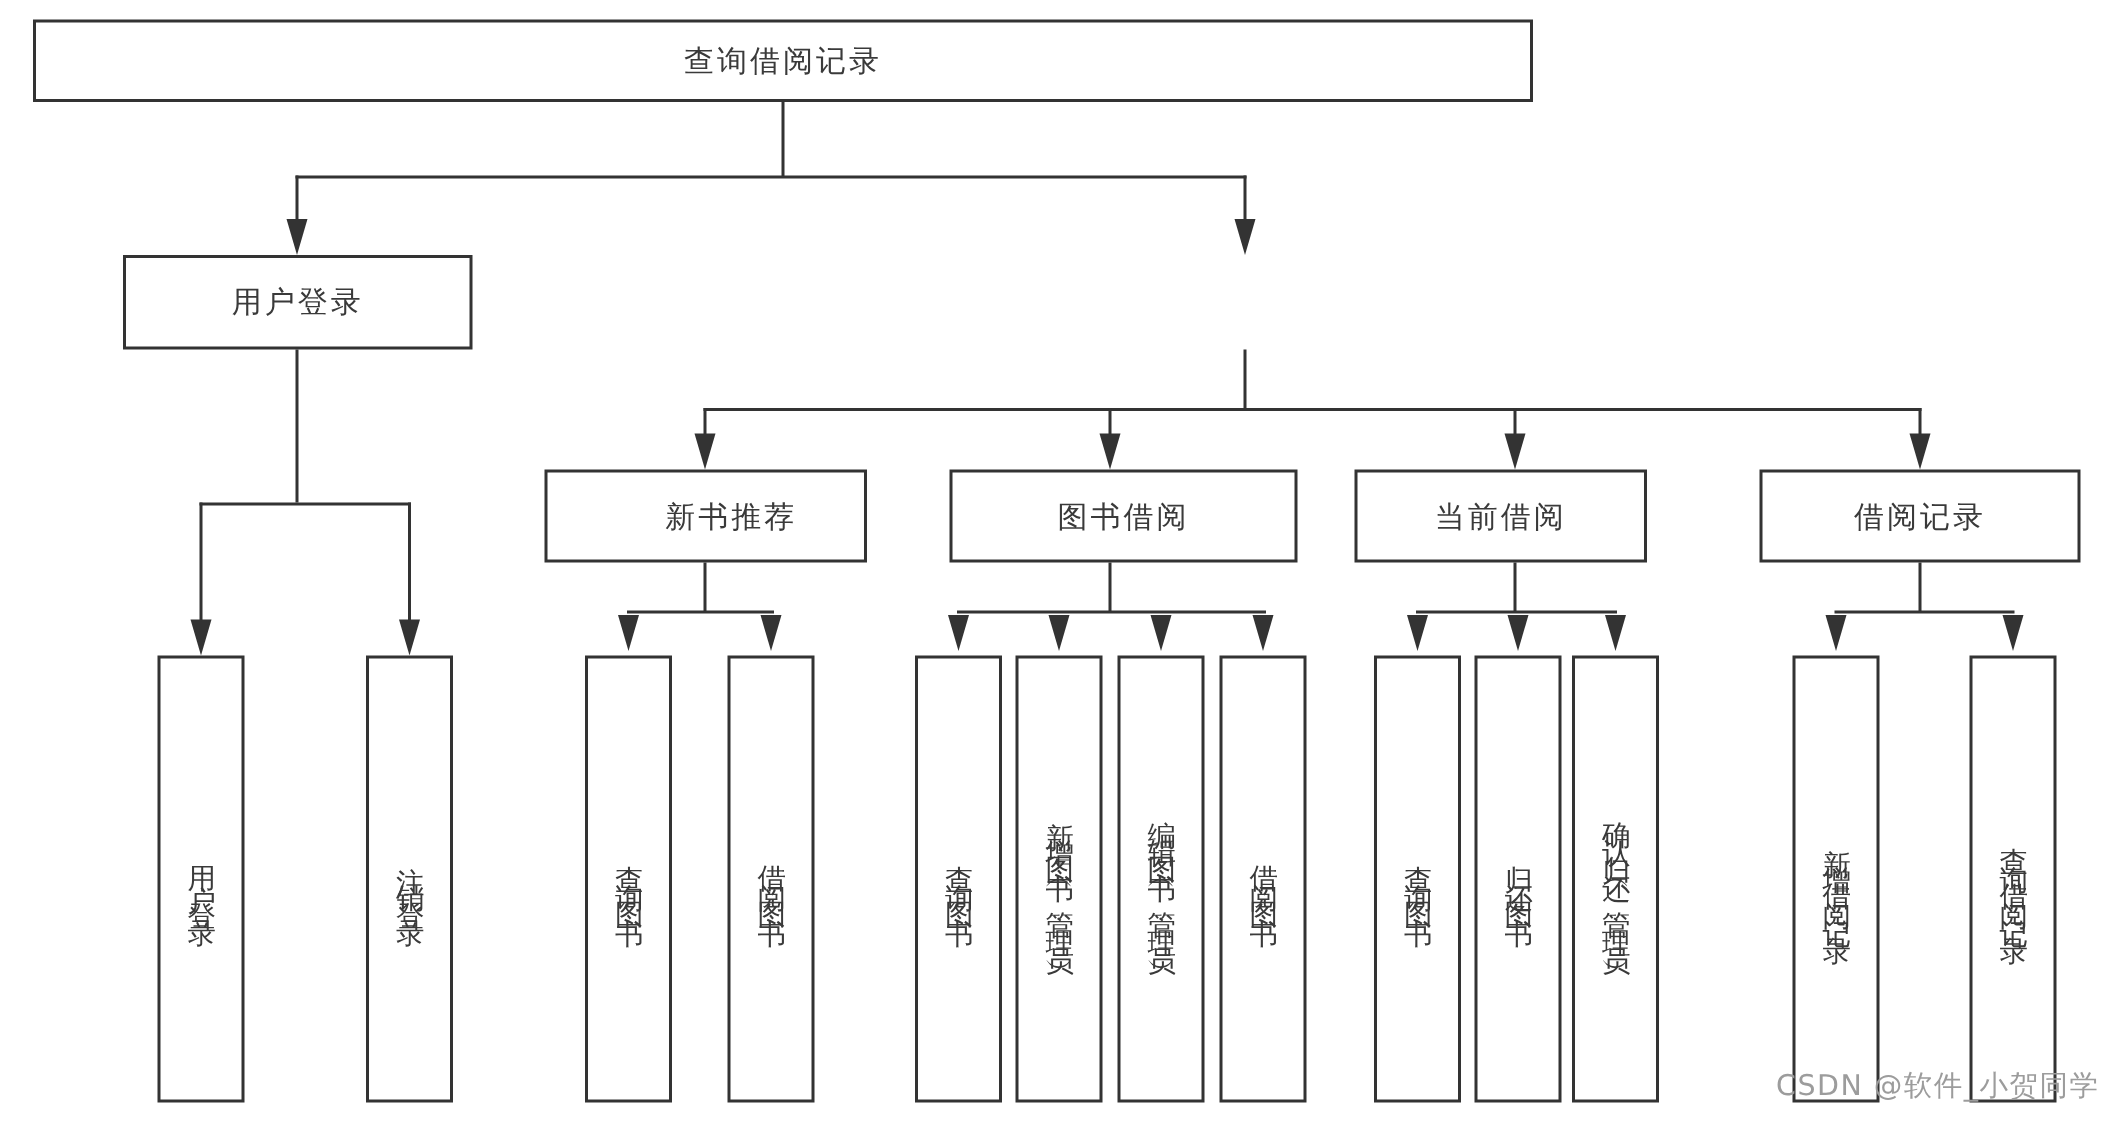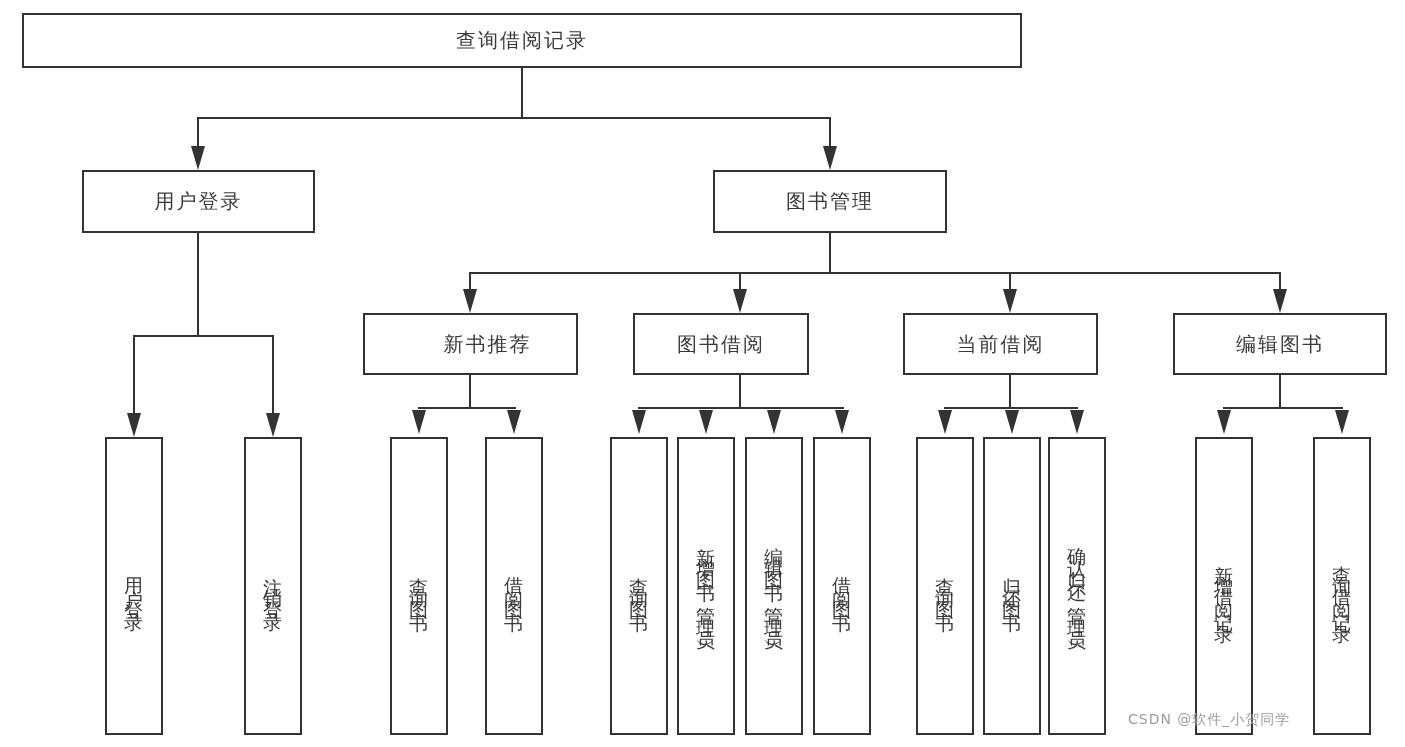--- a/index.html
+++ b/index.html
@@ -35,42 +35,41 @@
   .h,.v{position:absolute;background:#333333;}
   .ar{
     position:absolute;
     width:0;height:0;
     border-left:7px solid transparent;
     border-right:7px solid transparent;
     border-top:24px solid #333333;
   }
   .watermark{
     position:absolute;
-    left:1128px;top:711px;
-    font-size:14px;
+    left:1184px;top:711px;
+    font-size:19px;
     color:#9c9c9c;
     letter-spacing:1px;
     z-index:10;
     white-space:nowrap;
   }
 </style>
 </head>
 <body>
 
 <div id="canvas">
 
   <div class="node" style="left:22px;top:13px;width:1000px;height:55px;">查询借阅记录</div>
 
   <div class="node" style="left:82px;top:170px;width:233px;height:63px;">用户登录</div>
-  <div class="node" style="left:713px;top:170px;width:234px;height:63px;">图书管理</div>
 
   <div class="node" style="left:363px;top:313px;width:215px;height:62px;padding-left:34px;">新书推荐</div>
-  <div class="node" style="left:633px;top:313px;width:176px;height:62px;">图书借阅</div>
+  <div class="node" style="left:633px;top:313px;width:232px;height:62px;">图书借阅</div>
   <div class="node" style="left:903px;top:313px;width:195px;height:62px;">当前借阅</div>
-  <div class="node" style="left:1173px;top:313px;width:214px;height:62px;">编辑图书</div>
+  <div class="node" style="left:1173px;top:313px;width:214px;height:62px;">借阅记录</div>
 
   <div class="node vnode" style="left:105px;top:437px;width:58px;height:298px;">用户登录</div>
   <div class="node vnode" style="left:244px;top:437px;width:58px;height:298px;">注销登录</div>
 
   <div class="node vnode" style="left:390px;top:437px;width:58px;height:298px;">查询图书</div>
   <div class="node vnode" style="left:485px;top:437px;width:58px;height:298px;">借阅图书</div>
 
   <div class="node vnode" style="left:610px;top:437px;width:58px;height:298px;">查询图书</div>
   <div class="node vnode" style="left:677px;top:437px;width:58px;height:298px;">新增图书（管理员）</div>
   <div class="node vnode" style="left:745px;top:437px;width:58px;height:298px;">编辑图书（管理员）</div>

